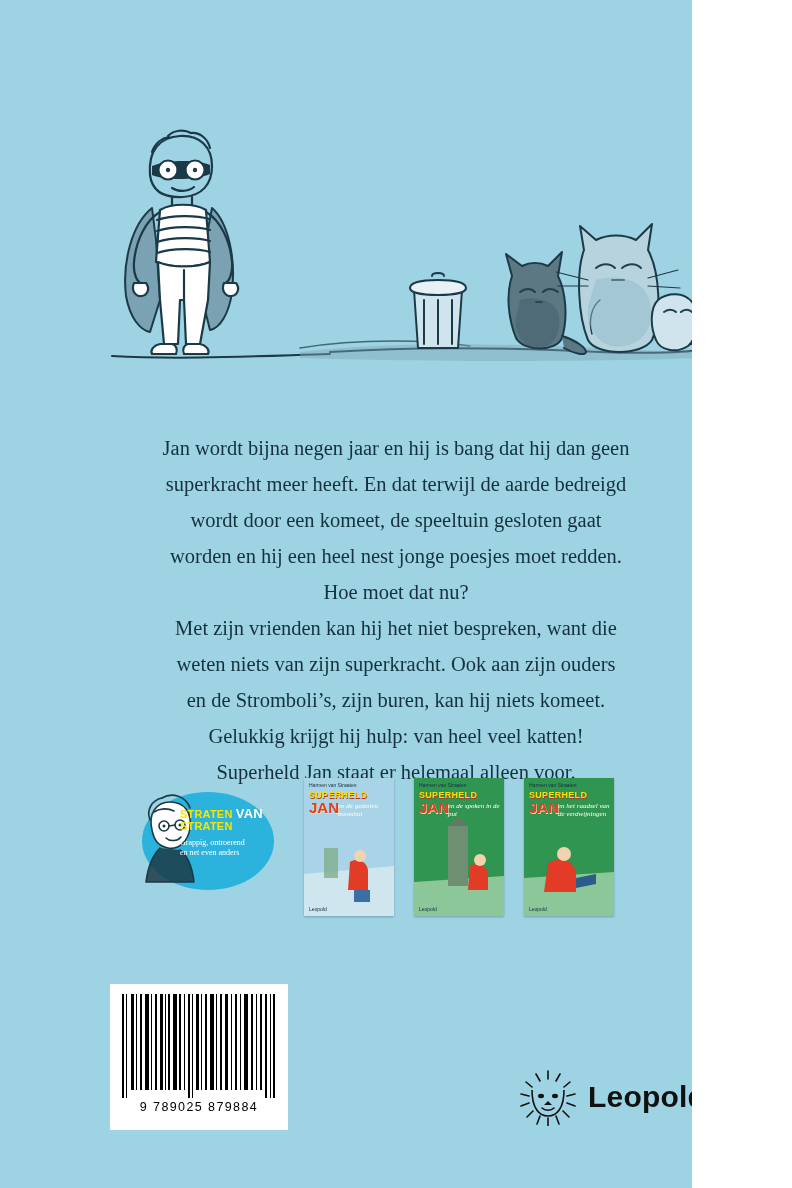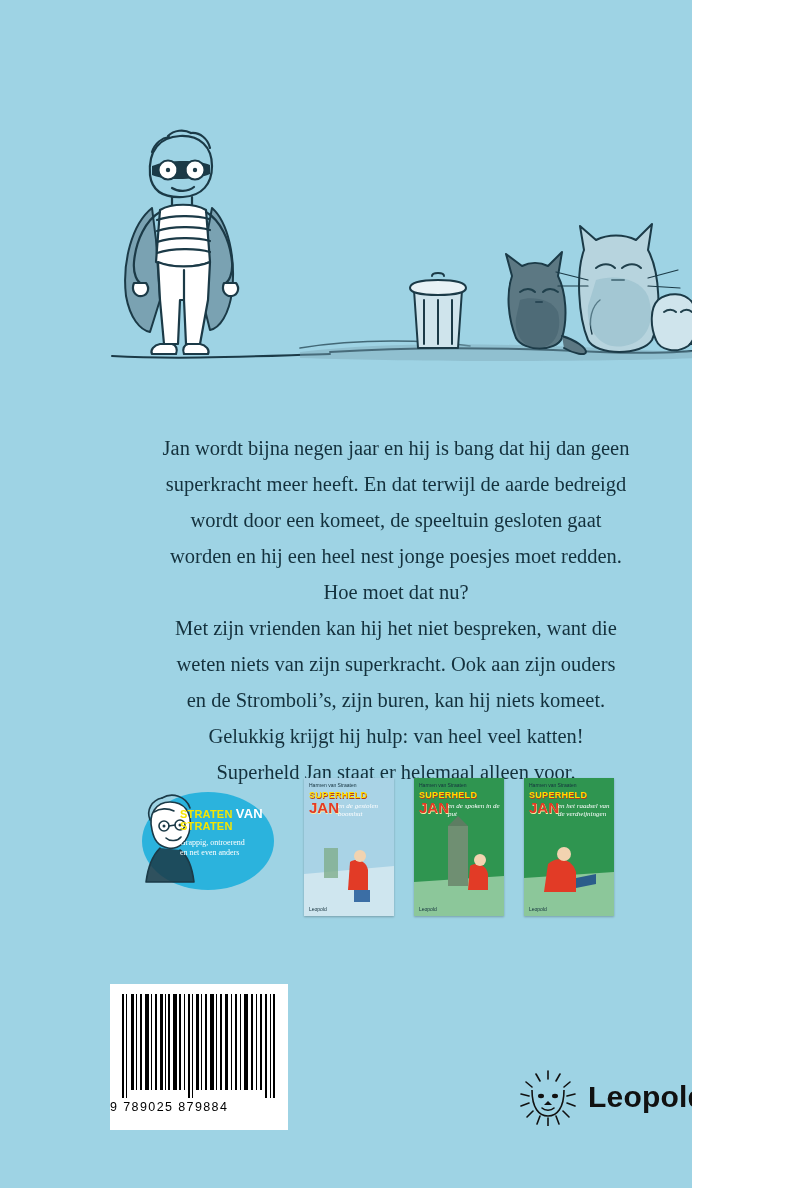--- a/index.html
+++ b/index.html
@@ -187,21 +187,21 @@
     left: 12px;
     top: 10px;
     width: 154px;
     height: 104px;
   }
   .barcode-number {
     position: absolute;
     left: 0;
     top: 116px;
     width: 178px;
-    text-align: left;
+    text-align: center;
     font-family: "Liberation Sans", sans-serif;
     font-size: 12.5px;
     letter-spacing: 1.4px;
     color: #000000;
   }
 
   
   .publisher {
     position: absolute;
     left: 520px;

